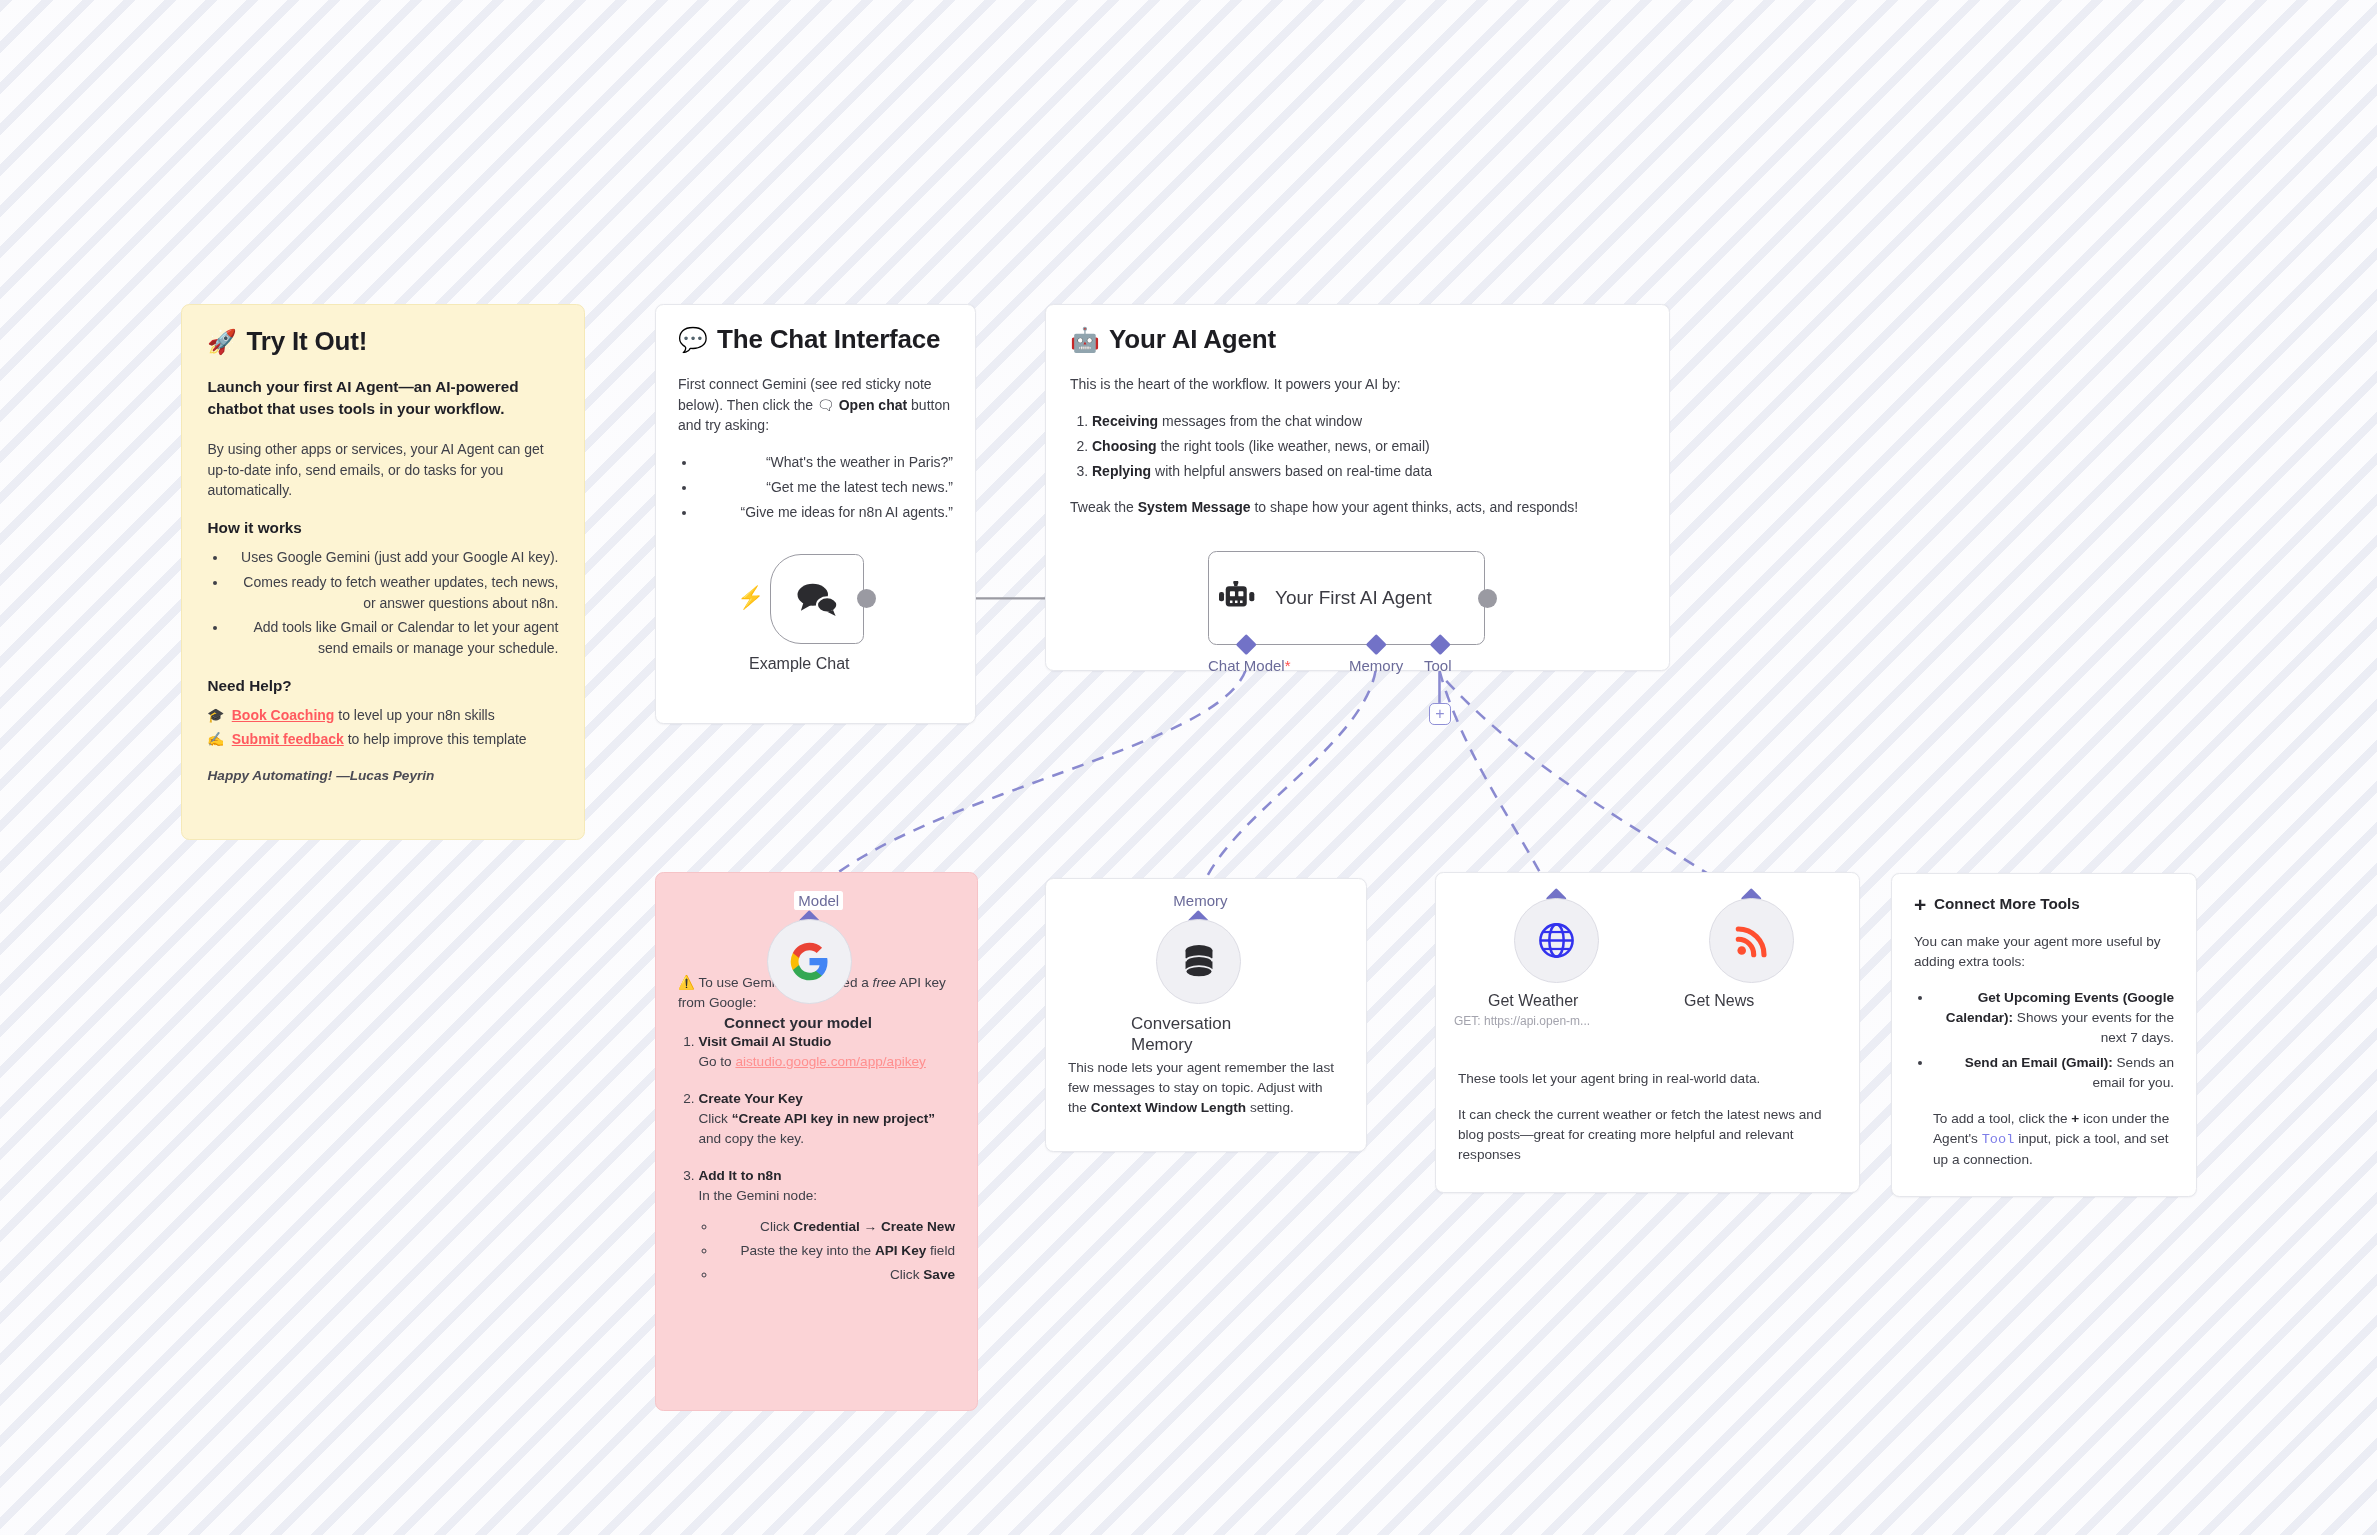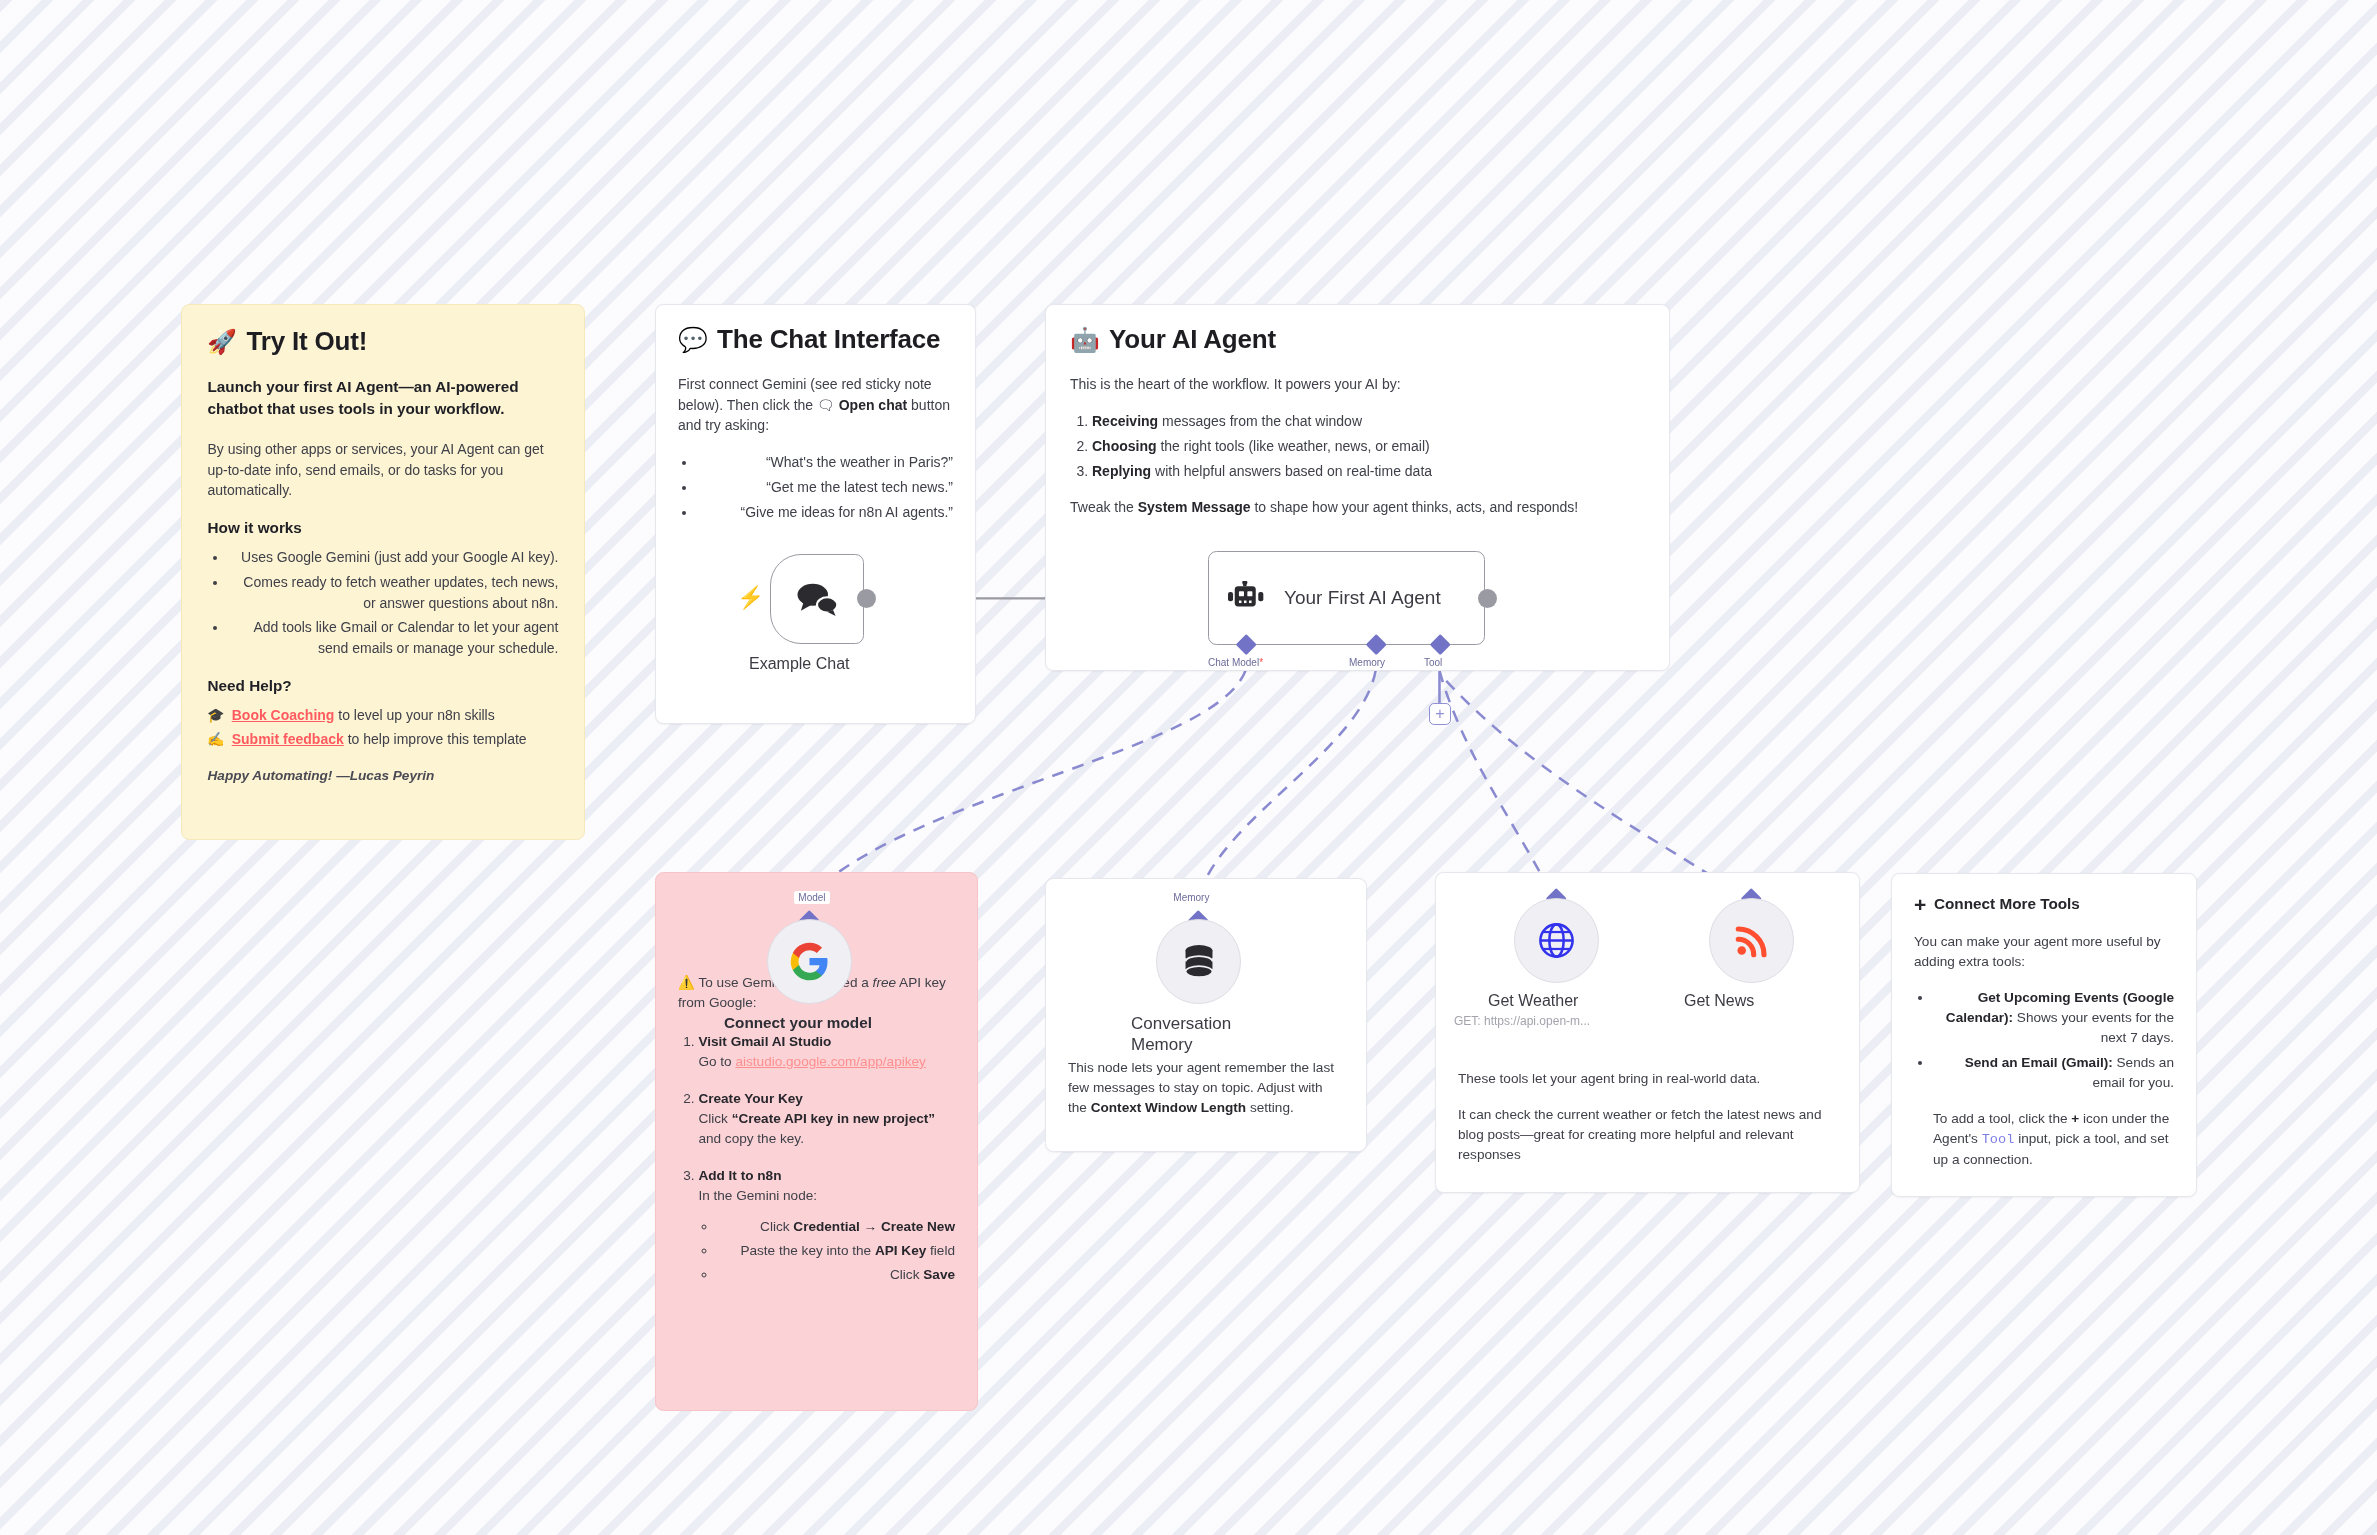--- a/index.html
+++ b/index.html
@@ -32,21 +32,21 @@
   .link-url{color:#ff8f8f;}
   .sig{font-style:italic;color:#4a4a54;font-size:13.6px;font-weight:bold;}
   .helprow{display:flex;gap:6.8px;align-items:flex-start;margin-bottom:3.4px;}
   .kbd-tool{color:#7d7de8;font-family:"Liberation Mono",monospace;font-size:13.6px;}
 
   
   .node-rect{position:absolute;background:#fff;border:1.7px solid #9a9aa2;box-sizing:border-box;}
   .node-label{position:absolute;text-align:left;font-size:16px;color:#3b3b43;font-weight:400;line-height:1.25;}
   .node-circle{position:absolute;background:#f0f0f4;border:1.3px solid #dcdce4;border-radius:50%;box-sizing:border-box;display:flex;align-items:center;justify-content:center;}
   .dot-out{position:absolute;width:19px;height:19px;border-radius:50%;background:#9a9aa2;}
-  .port-label{position:absolute;font-size:10px;color:#6b6b9a;white-space:nowrap;}
+  .port-label{position:absolute;font-size:15px;color:#6b6b9a;white-space:nowrap;}
   .req-star{color:#ff4b4b;}
   .diamond{position:absolute;width:14.5px;height:14.5px;background:#7272c7;transform:rotate(45deg);border-radius:1.7px;}
   .plusbtn{position:absolute;width:22px;height:22px;border:1.3px solid #8f8fd6;border-radius:5.1px;background:rgba(255,255,255,.85);
            display:flex;align-items:center;justify-content:center;color:#8f8fd6;font-size:16px;line-height:1;box-sizing:border-box;}
   .bolt{position:absolute;color:#ff5a4d;font-size:22px;line-height:1;}
   svg.wires{position:absolute;left:0;top:0;width:2377px;height:1536px;overflow:visible;pointer-events:none;}
 </style>
 </head>
 <body>
 
@@ -236,21 +236,21 @@
     <svg width="44" height="36" viewBox="0 0 52 42">
       <ellipse cx="21" cy="16" rx="18" ry="13" fill="#2b2b2f"></ellipse>
       <path d="M10 25 L7 35 L19 28 Z" fill="#2b2b2f"></path>
       <ellipse cx="38" cy="28" rx="12" ry="9" fill="#2b2b2f" stroke="#fff" stroke-width="2.5"></ellipse>
       <path d="M45 34 L48 41 L38 36 Z" fill="#2b2b2f"></path>
     </svg>
   </div>
   <div class="dot-out" style="left:857px;top:589px;"></div>
   <div class="node-label" style="left:749px;top:654px;width:136px;">Example Chat</div>
 
-  <div class="node-rect" style="left:1208px;top:551px;width:277px;height:94px;border-radius:8.5px;display:flex;align-items:center;padding-left:19px;gap:19px;">
+  <div class="node-rect" style="left:1208px;top:551px;width:277px;height:94px;border-radius:8.5px;display:flex;align-items:center;padding-left:10px;gap:19px;">
     <svg width="37" height="34" viewBox="0 0 44 40">
       <rect x="18" y="0" width="4" height="6" fill="#2b2b2f"></rect>
       <circle cx="20" cy="1.5" r="3" fill="#2b2b2f"></circle>
       <rect x="8" y="6" width="25" height="24" rx="4" fill="#2b2b2f"></rect>
       <rect x="0" y="13" width="6" height="11" rx="2.5" fill="#2b2b2f"></rect>
       <rect x="36" y="13" width="6" height="11" rx="2.5" fill="#2b2b2f"></rect>
       <rect x="13" y="12" width="6" height="6" rx="1" fill="#fff"></rect>
       <rect x="23" y="12" width="6" height="6" rx="1" fill="#fff"></rect>
       <rect x="13" y="23" width="3" height="3" fill="#fff"></rect>
       <rect x="19" y="23" width="3" height="3" fill="#fff"></rect>

